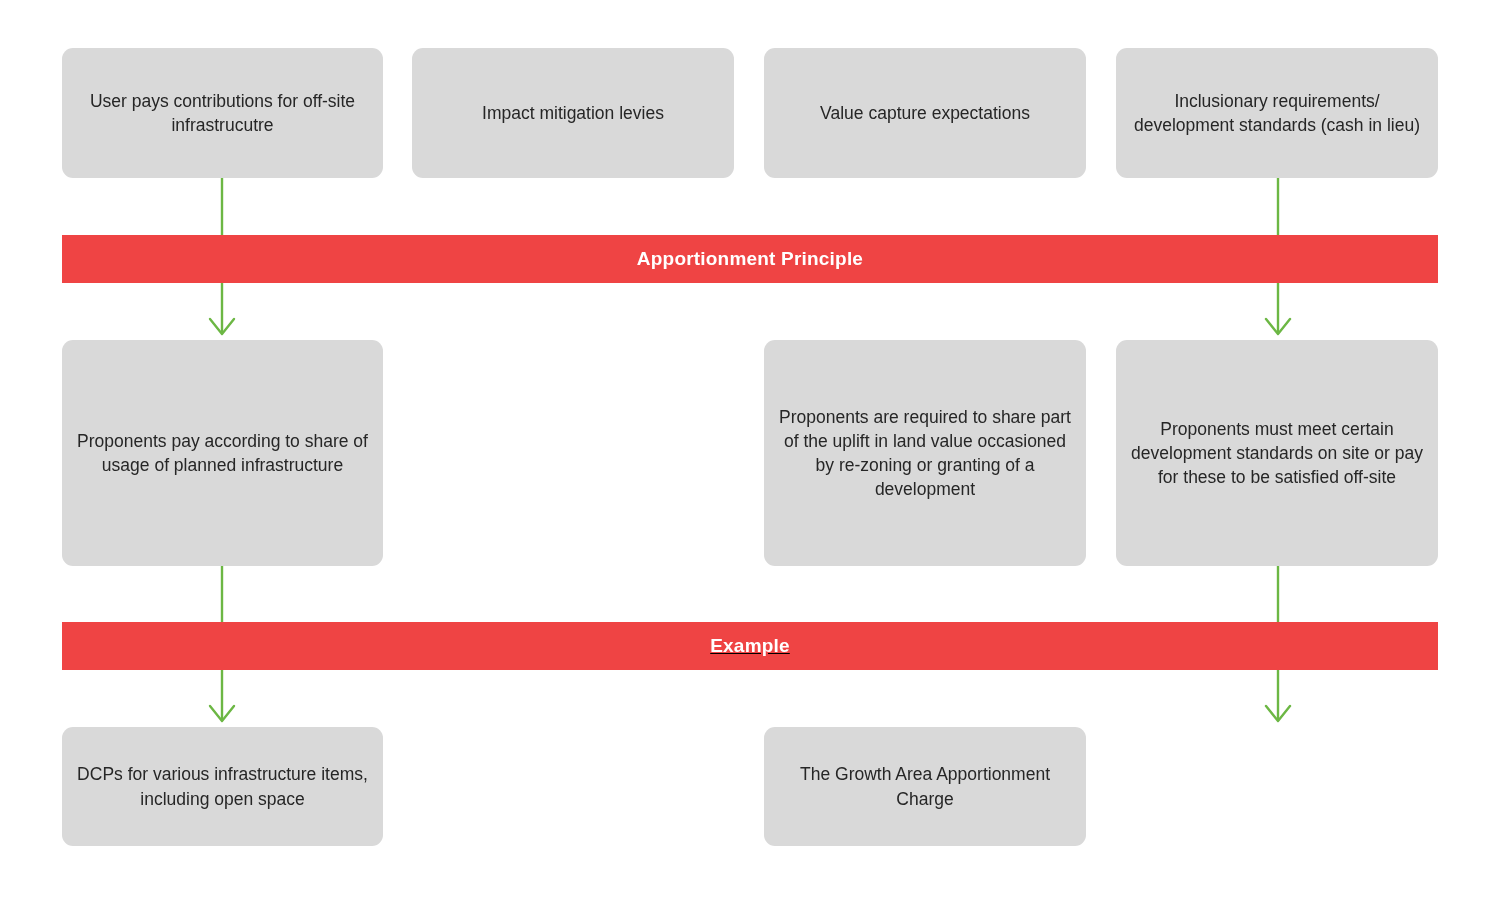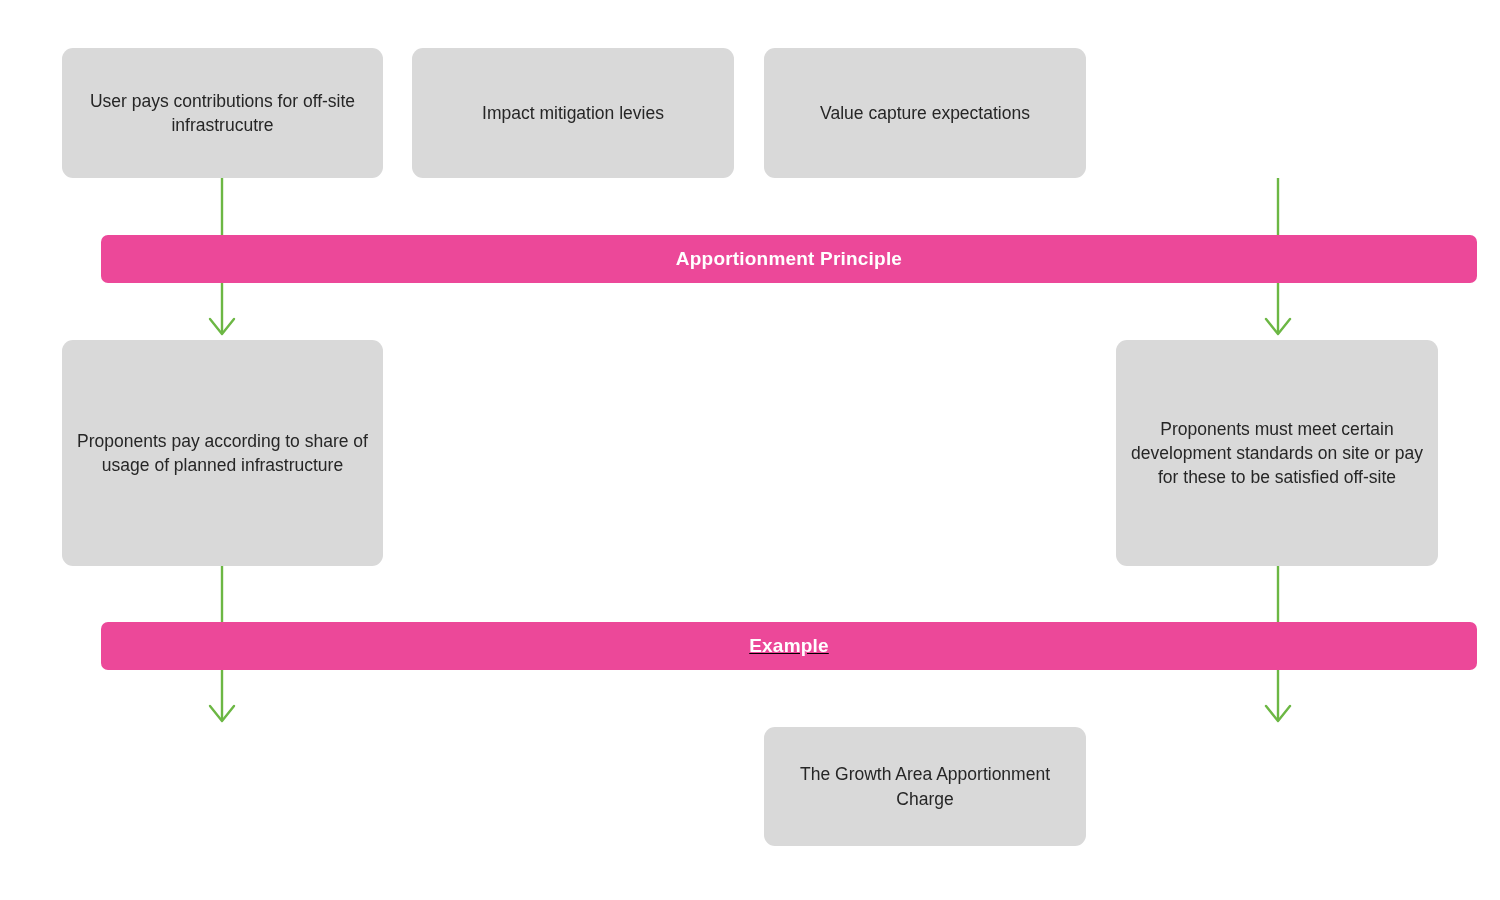--- a/index.html
+++ b/index.html
@@ -62,27 +62,26 @@
   .col2 { left: 412px;  width: 322px; }
   .col3 { left: 764px;  width: 322px; }
   .col4 { left: 1116px; width: 322px; }
 
   
   .banner {
     position: absolute;
     left: 62px;
     width: 1376px;
     height: 48px;
-    background: #ec4899;
-    border-radius: 7px;
+    background: #ef4444;
+    border-radius: 0;
     display: flex;
     align-items: center;
     justify-content: center;
     box-sizing: border-box;
-    margin-left: 39px;
   }
   .banner .banner-text {
     color: #ffffff;
     font-weight: bold;
     font-size: 19px;
     letter-spacing: 0.2px;
     font-family: "Liberation Sans", sans-serif;
   }
   .banner-apportionment { top: 235px; }
   .banner-example { top: 622px; text-decoration: underline; }
@@ -117,33 +116,42 @@
 
   <div class="node row1 col1">
     <span class="node-text">User pays contributions for off-site infrastrucutre</span>
   </div>
   <div class="node row1 col3">
     <span class="node-text">Value capture expectations</span>
   </div>
   <div class="node row1 col2">
     <span class="node-text">Impact mitigation levies</span>
   </div>
+  <div class="node row1 col4">
+    <span class="node-text">Inclusionary requirements/ development standards (cash in lieu)</span>
+  </div>
 
   <div class="banner banner-apportionment">
     <span class="banner-text">Apportionment Principle</span>
   </div>
 
   <div class="node row2 col1">
     <span class="node-text">Proponents pay according to share of usage of planned infrastructure</span>
+  </div>
+  <div class="node row2 col3">
+    <span class="node-text">Proponents are required to share part of the uplift in land value occasioned by re-zoning or granting of a development</span>
   </div>
   <div class="node row2 col4">
     <span class="node-text">Proponents must meet certain development standards on site or pay for these to be satisfied off-site</span>
   </div>
 
   <div class="banner banner-example">
     <span class="banner-text">Example</span>
   </div>
 
+  <div class="node row3 col1">
+    <span class="node-text">DCPs for various infrastructure items, including open space</span>
+  </div>
   <div class="node row3 col3">
     <span class="node-text">The Growth Area Apportionment Charge</span>
   </div>
 
 </div>
 
 </body></html>

